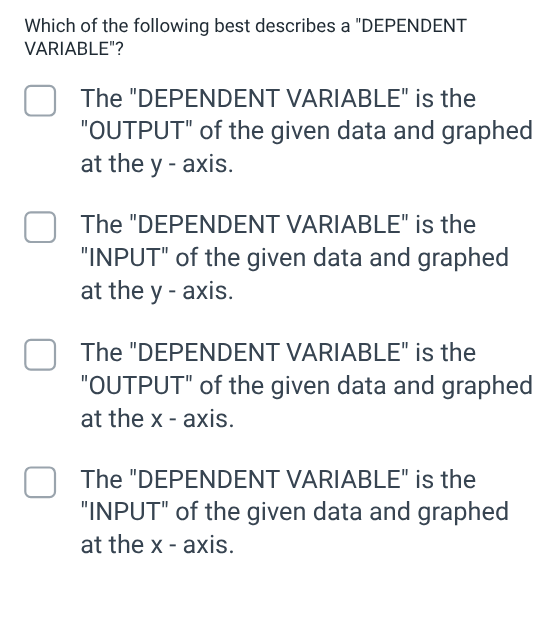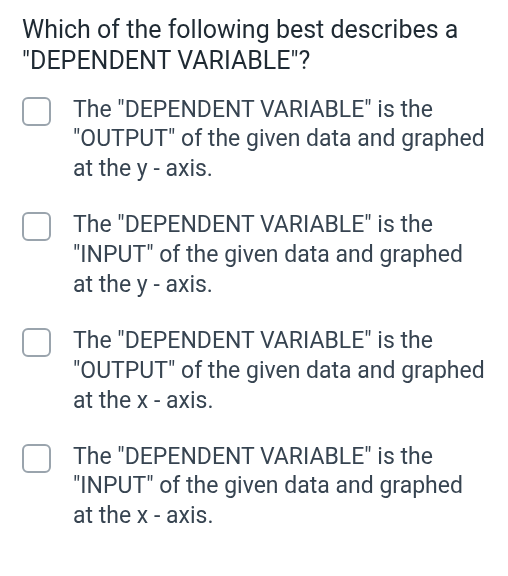--- a/index.html
+++ b/index.html
@@ -5,21 +5,21 @@
   * { box-sizing: border-box; margin: 0; padding: 0; }
   body {
     width: 508px;
     height: 576px;
     background: #ffffff;
     font-family: -apple-system, BlinkMacSystemFont, "Segoe UI", Roboto, Helvetica, Arial, sans-serif;
     color: #2c3841;
     padding: 14px 18px 14px 22px;
   }
   .question {
-    font-size: 25px;
+    font-size: 17px;
     line-height: 1.25;
     color: #1f2a33;
     margin-bottom: 18px;
     font-weight: 400;
   }
   .options {
     display: flex;
     flex-direction: column;
     gap: 26px;
   }

